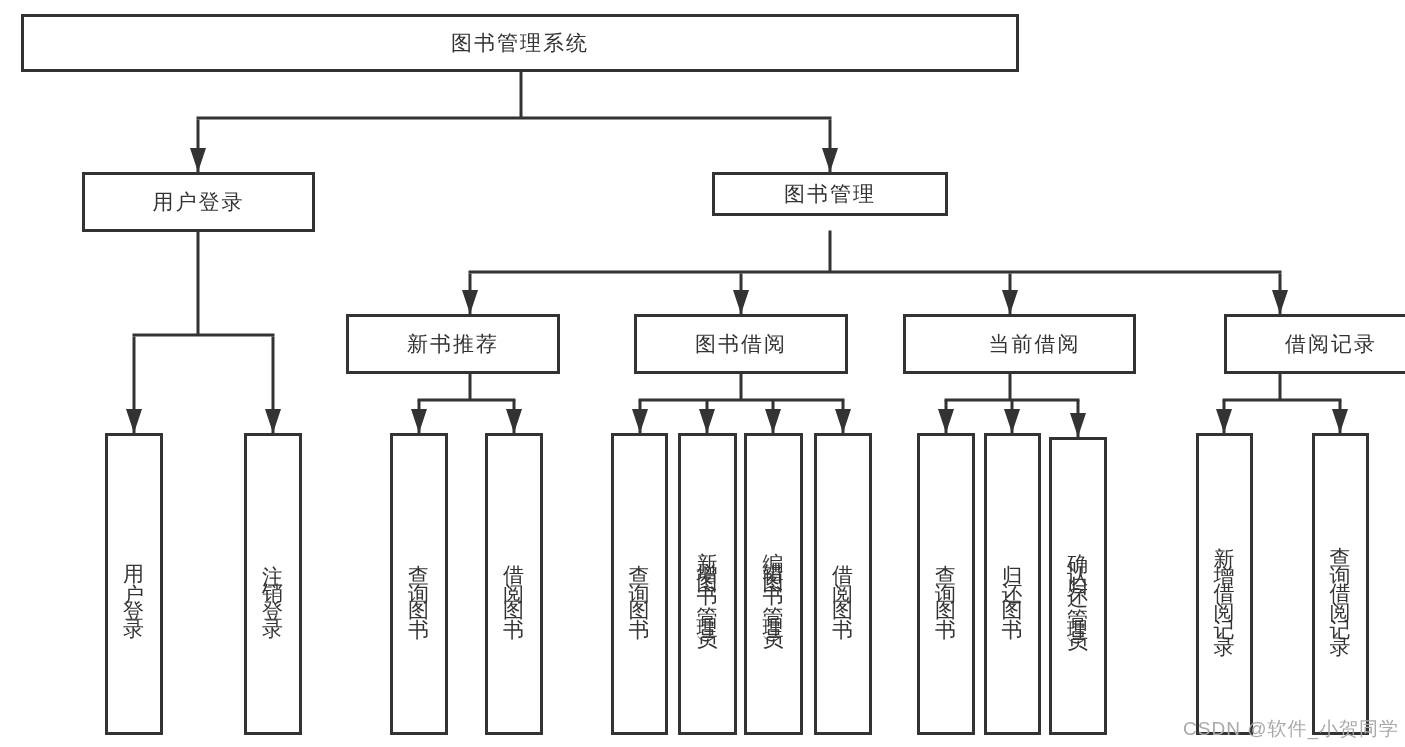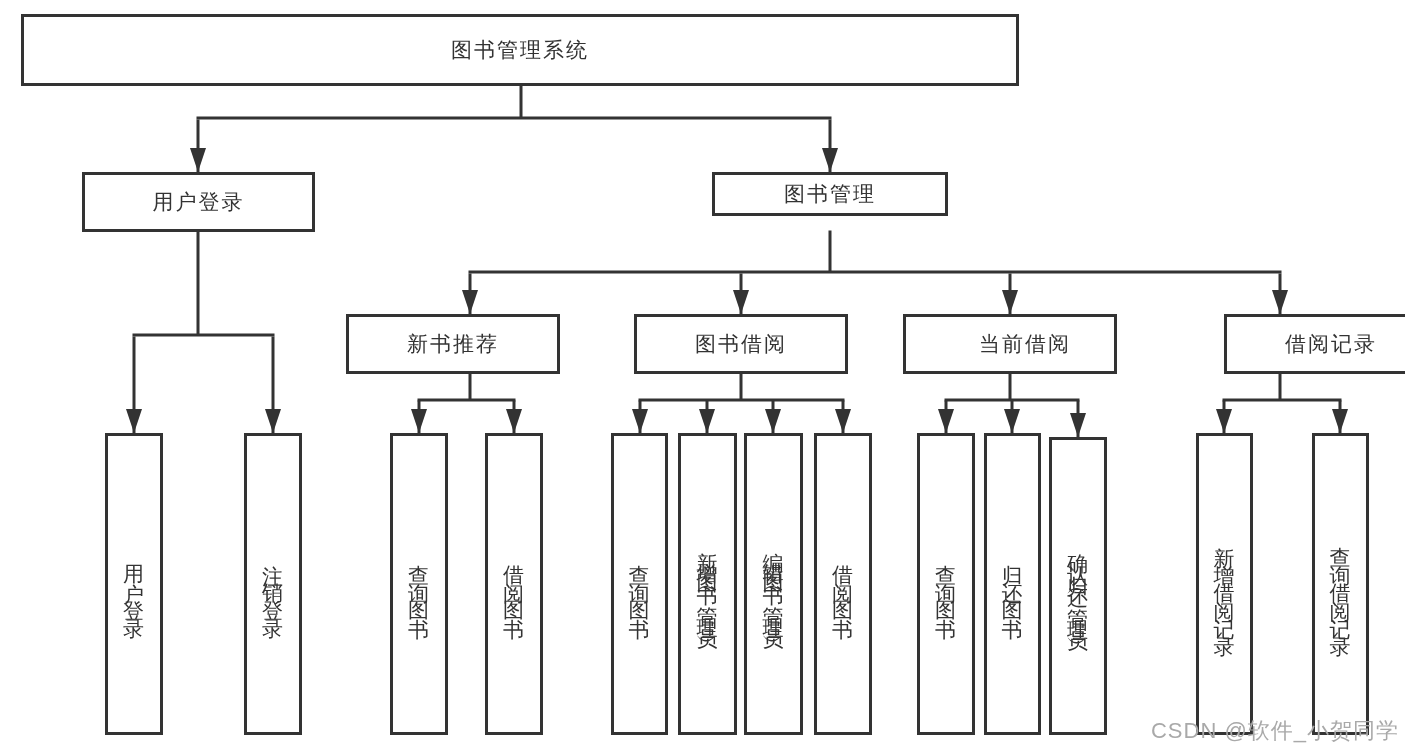--- a/index.html
+++ b/index.html
@@ -29,21 +29,21 @@
     text-orientation:mixed;
     line-height:1;
     letter-spacing:18px;
     white-space:nowrap;
   }
   .node .vtext.tight { letter-spacing:11px; }
   .watermark {
     position:absolute;
     right:6px;
     top:716px;
-    font-size:22px;
+    font-size:19px;
     color:#a9a9a9;
     letter-spacing:1px;
     pointer-events:none;
   }
 </style>
 </head>
 <body>
 
 <div class="stage">
 
@@ -83,38 +83,38 @@
       <path d="M946 402 V433" marker-end="url(#arw)"></path>
       <path d="M1012 402 V433" marker-end="url(#arw)"></path>
       <path d="M1078 402 V437" marker-end="url(#arw)"></path>
 
       <path d="M1280 374 V400 M1224 400 H1340"></path>
       <path d="M1224 402 V433" marker-end="url(#arw)"></path>
       <path d="M1340 402 V433" marker-end="url(#arw)"></path>
     </g>
   </svg>
 
-  <div class="node" style="left:21px; top:14px; width:998px; height:72px;">
+  <div class="node" style="left:21px; top:14px; width:998px; height:58px;">
     <span>图书管理系统</span>
   </div>
 
   <div class="node" style="left:82px; top:172px; width:233px; height:60px;">
     <span>用户登录</span>
   </div>
   <div class="node" style="left:712px; top:172px; width:236px; height:44px;">
     <span>图书管理</span>
   </div>
 
   <div class="node" style="left:346px; top:314px; width:214px; height:60px;">
     <span>新书推荐</span>
   </div>
   <div class="node" style="left:634px; top:314px; width:214px; height:60px;">
     <span>图书借阅</span>
   </div>
-  <div class="node" style="left:903px; top:314px; width:214px; height:60px;padding-left:30px;">
+  <div class="node" style="left:903px; top:314px; width:233px; height:60px;padding-left:30px;">
     <span>当前借阅</span>
   </div>
   <div class="node" style="left:1224px; top:314px; width:214px; height:60px;">
     <span>借阅记录</span>
   </div>
 
   <div class="node" style="left:105px; top:433px; width:58px; height:302px;">
     <span class="vtext">用户登录</span>
   </div>
   <div class="node" style="left:244px; top:433px; width:58px; height:302px;">

